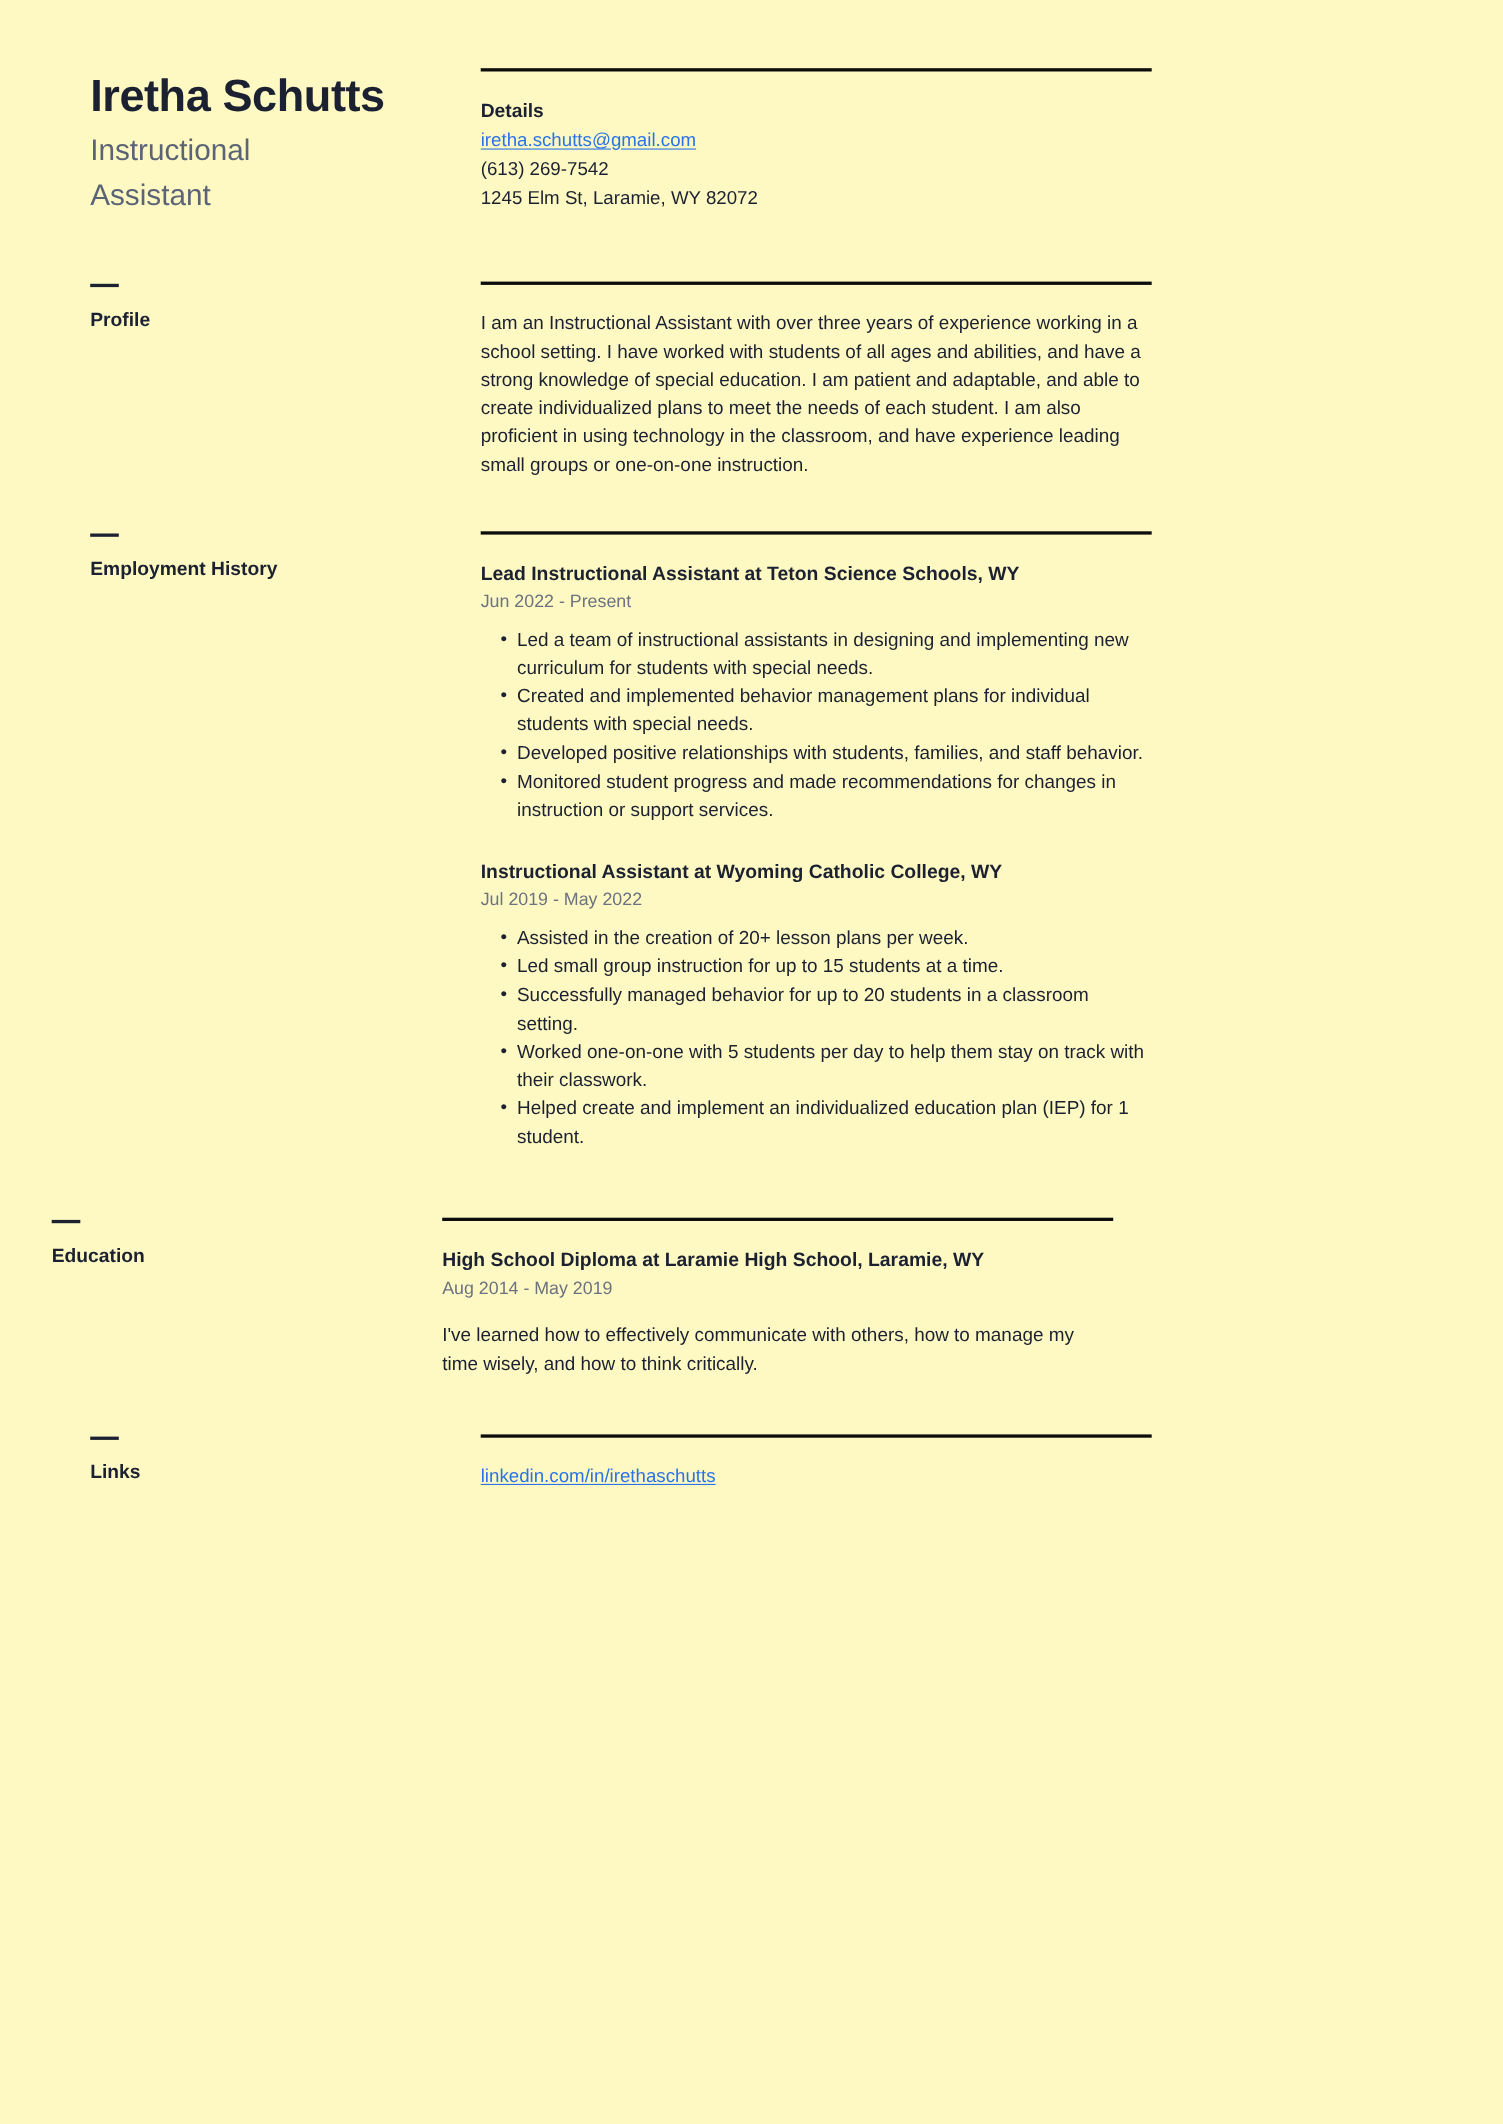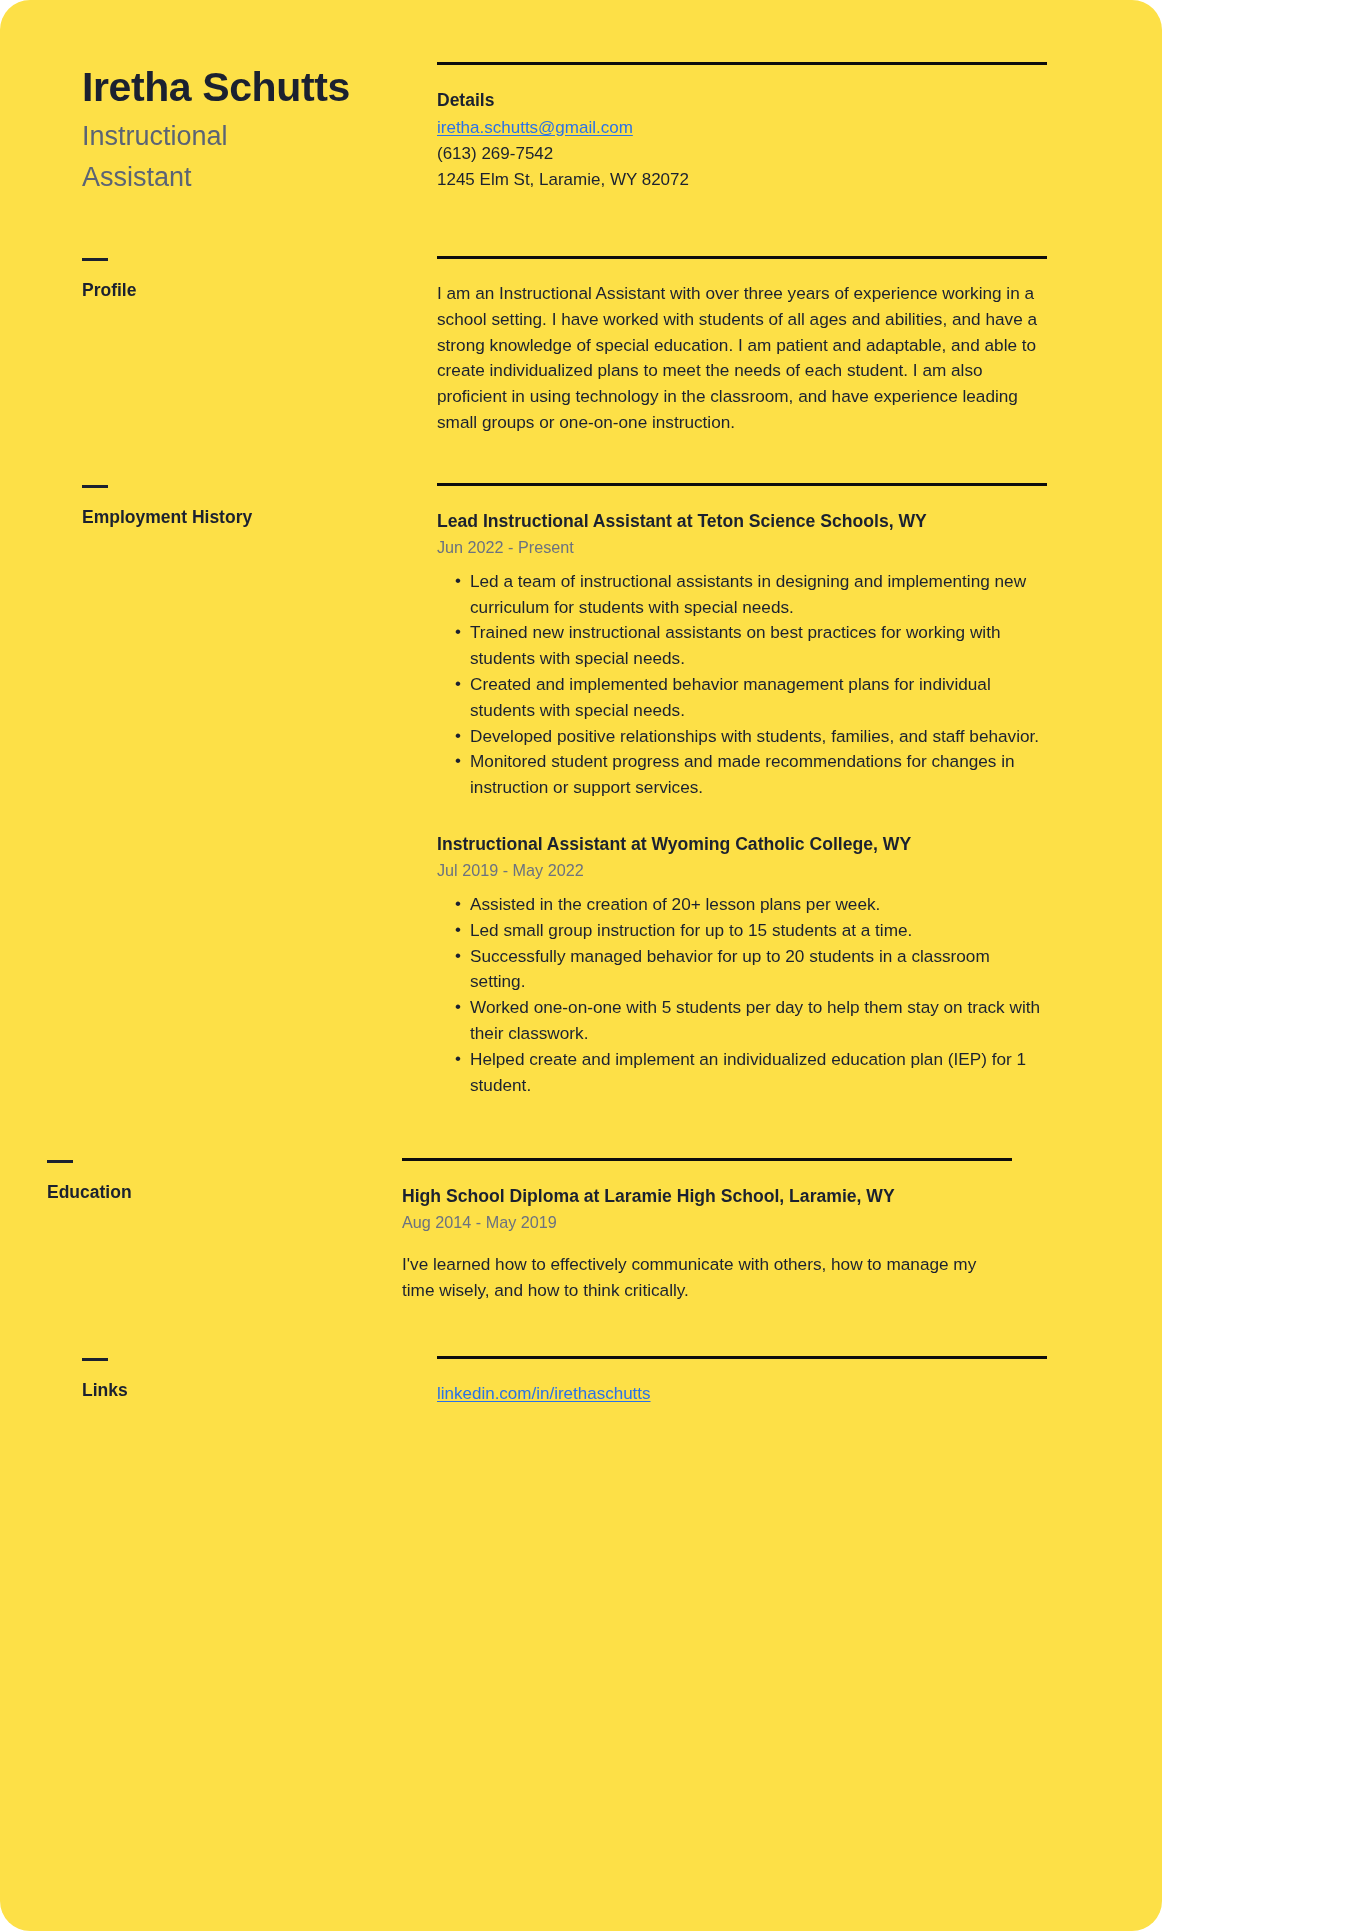--- a/index.html
+++ b/index.html
@@ -10,25 +10,24 @@
   }
 
   body {
     font-family: "Liberation Sans", sans-serif;
     color: #1b2130;
     -webkit-font-smoothing: antialiased;
   }
 
   .page {
     position: relative;
-    width: 1162px;
+    width: 1366px;
     min-height: 1931px;
-    background: #fde047;
+    background: #fef9c3;
     padding: 62px 0 0 0;
-    border-radius: 30px;
   }
 
   
   .row {
     display: flex;
     align-items: flex-start;
     width: 1366px;
     padding-left: 82px;
     padding-right: 80px;
   }
@@ -212,21 +211,20 @@
       <div class="side-heading">Employment History</div>
     </div>
     <div class="col-right">
       <div class="hrule"></div>
 
       <div class="entry">
         <div class="entry-title">Lead Instructional Assistant at Teton Science Schools, WY</div>
         <div class="entry-date">Jun 2022 - Present</div>
         <ul class="bullets">
           <li>Led a team of instructional assistants in designing and implementing new curriculum for students with special needs.</li>
-          <li>Trained new instructional assistants on best practices for working with students with special needs.</li>
           <li>Created and implemented behavior management plans for individual students with special needs.</li>
           <li>Developed positive relationships with students, families, and staff behavior.</li>
           <li>Monitored student progress and made recommendations for changes in instruction or support services.</li>
         </ul>
       </div>
 
       <div class="entry">
         <div class="entry-title">Instructional Assistant at Wyoming Catholic College, WY</div>
         <div class="entry-date">Jul 2019 - May 2022</div>
         <ul class="bullets">

